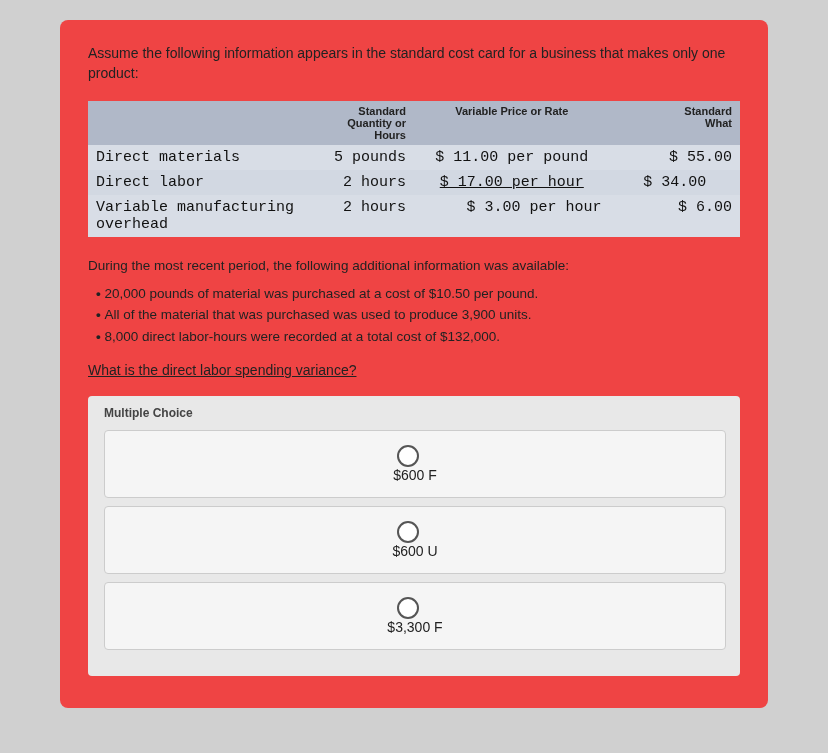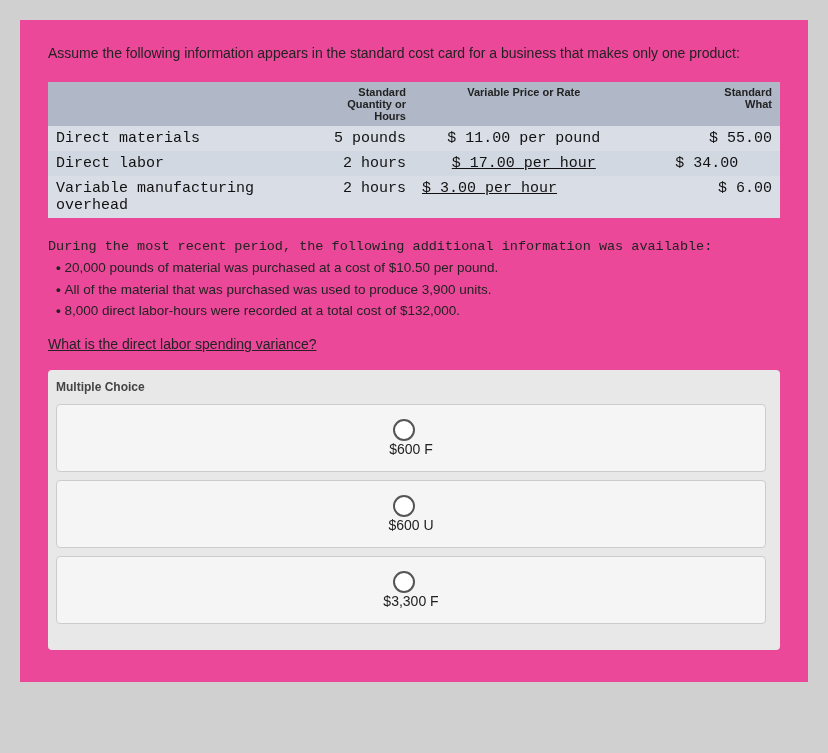--- a/index.html
+++ b/index.html
@@ -6,24 +6,24 @@
     body {
       font-family: Arial, sans-serif;
       background: #d0d0d0;
       display: flex;
       justify-content: center;
       align-items: flex-start;
       min-height: 753px;
       padding: 20px;
     }
     .page {
-      background: #ec4899;
-      width: 788px;
+      background: #ef4444;
+      width: 708px;
       padding: 24px 28px 32px 28px;
-      border-radius: 0;
+      border-radius: 8px;
     }
     .intro-text {
       font-size: 14px;
       color: #222;
       margin-bottom: 18px;
       line-height: 1.4;
     }
     
     .cost-table {
       width: 100%;
@@ -78,21 +78,21 @@
       font-size: 14px;
       color: #222;
       margin-bottom: 18px;
       font-weight: 500;
       text-decoration: underline;
     }
     
     .mc-section {
       background: #e8e8e8;
       border-radius: 4px;
-      padding: 10px 14px 18px 8px;
+      padding: 10px 14px 18px 16px;
     }
     .mc-label {
       font-size: 12px;
       color: #444;
       margin-bottom: 10px;
       font-weight: 600;
     }
     .mc-option {
       display: flex;
       align-items: center;
@@ -153,28 +153,28 @@
     </tr>
         <tr>
       <td class="col-label">Direct labor</td>
       <td class="col-qty" style="text-align:right;">2 hours</td>
       <td class="col-price" style="text-align:center;text-decoration:underline;">$ 17.00 per hour</td>
       <td class="col-cost" style="text-align:center;">$ 34.00</td>
     </tr>
         <tr>
       <td class="col-label">Variable manufacturing overhead</td>
       <td class="col-qty" style="text-align:right;">2 hours</td>
-      <td class="col-price" style="text-align:left;text-decoration:underline;">$ 3.00 per hour</td>
+      <td class="col-price" style="text-align:right;">$ 3.00 per hour</td>
       <td class="col-cost" style="text-align:right;">$ 6.00</td>
     </tr>
       </tbody>
   </table>
 
   <div class="additional-info">
-    <p style="font-family:Liberation Mono, monospace;">During the most recent period, the following additional information was available:</p>
+    <p style="margin-bottom:6px;">During the most recent period, the following additional information was available:</p>
     <ul class="bullet-list" id="bullet-list">
         <li>20,000 pounds of material was purchased at a cost of $10.50 per pound.</li>
         <li>All of the material that was purchased was used to produce 3,900 units.</li>
         <li>8,000 direct labor-hours were recorded at a total cost of $132,000.</li>
       </ul>
   </div>
 
   <p class="question-text">What is the direct labor spending variance?</p>
 
   <div class="mc-section">

